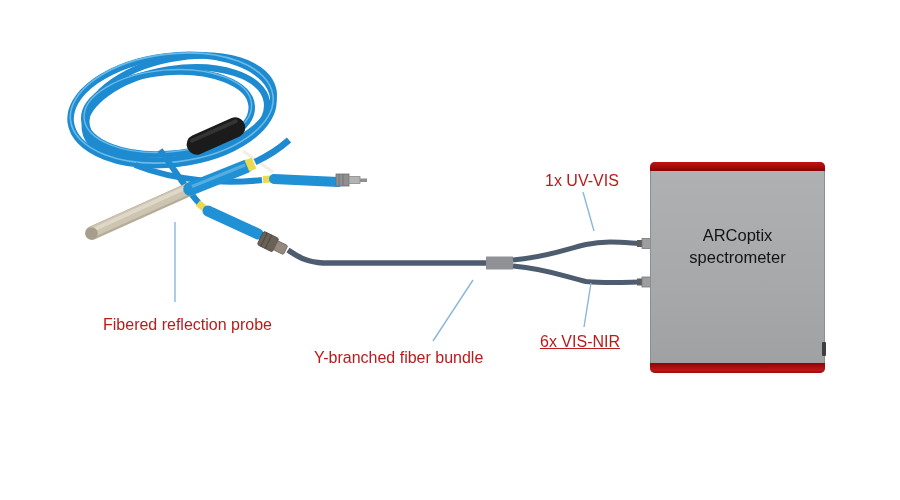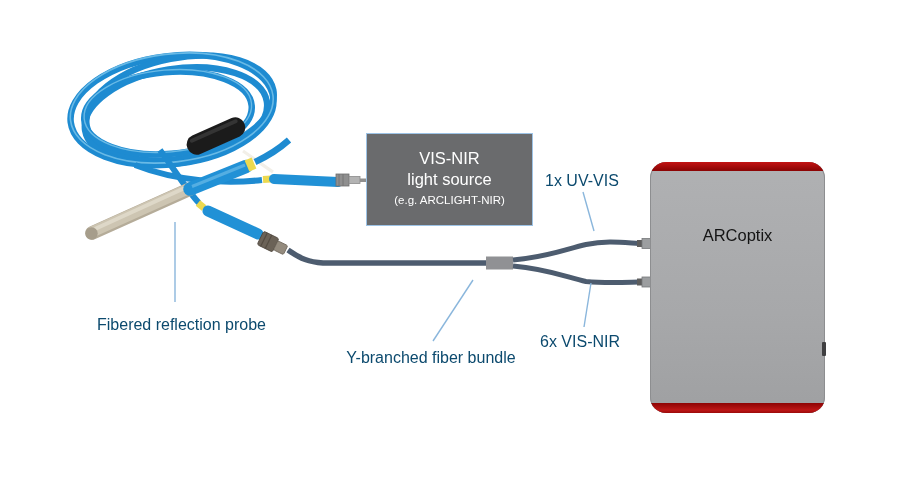--- a/index.html
+++ b/index.html
@@ -13,45 +13,45 @@
 
   #light-source-box{
     left:366px;top:133px;width:167px;height:93px;
     background:#6a6b6d;border:1px solid #9dc3e6;
     color:#ffffff;padding-top:14px;
   }
   #light-source-box .ls-line{font-size:16.5px;line-height:21px;font-weight:400;}
   #light-source-box .ls-sub{font-size:11.5px;line-height:17px;margin-top:2px;}
 
   #spectrometer-box{
-    left:650px;top:162px;width:175px;height:251px;
+    left:650px;top:162px;width:175px;height:211px;
     background:linear-gradient(180deg,#b0b1b3 0%,#a7a8aa 60%,#9fa0a2 100%);
-    border-radius:16px;overflow:hidden;
+    border-radius:5px;overflow:hidden;
     box-shadow:0 0 0 1px #8d8e90 inset;
     color:#141414;
   }
   #spectrometer-box .red-bar-top{
     position:absolute;left:0;top:0;width:100%;height:9px;
     background:linear-gradient(180deg,#c31313 0%,#8d0404 90%);
   }
   #spectrometer-box .red-bar-bottom{
     position:absolute;left:0;bottom:0;width:100%;height:10px;
     background:linear-gradient(180deg,#8d0404 0%,#bd1616 70%,#9c0b0b 100%);
   }
   #spectrometer-box .spec-text{margin-top:62px;font-size:16.5px;line-height:22px;}
   #spectrometer-tab{
     position:absolute;left:822px;top:342px;width:4px;height:14px;
     background:#3f3f41;border-radius:1px;
   }
 
-  .diagram-label{position:absolute;color:#0c4a6e;font-size:16px;line-height:25px;}
+  .diagram-label{position:absolute;color:#b91c1c;font-size:16px;line-height:25px;}
   #label-uv-vis{left:545px;top:168px;}
-  #label-vis-nir{left:540px;top:329px;}
-  #label-probe{left:97px;top:312px;text-align:left;}
-  #label-bundle{left:330px;top:346px;width:202px;text-align:center;line-height:24px;}
+  #label-vis-nir{left:540px;top:329px;text-decoration:underline;}
+  #label-probe{left:103px;top:312px;text-align:left;}
+  #label-bundle{left:314px;top:346px;width:202px;line-height:24px;}
 </style>
 </head>
 <body>
 
 <div id="stage">
 
   <svg width="900" height="500" viewBox="0 0 900 500">
 
     <g>
 
@@ -128,30 +128,26 @@
     </g>
 
     <g stroke="#8ab6dc" stroke-width="1.4">
       <line x1="175" y1="222" x2="175" y2="302"></line>
       <line x1="473" y1="280" x2="433" y2="341"></line>
       <line x1="591" y1="283" x2="584" y2="327"></line>
       <line x1="583" y1="192" x2="594" y2="231"></line>
     </g>
   </svg>
 
-  <div id="light-source-box" class="box">
-    <div class="ls-line">VIS-NIR</div>
-    <div class="ls-line">light source</div>
-    <div class="ls-sub">(e.g. ARCLIGHT-NIR)</div>
-  </div>
 
   <div id="spectrometer-box" class="box">
     <div class="red-bar-top"></div>
     <div class="spec-text">
       <div>ARCoptix</div>
+      <div>spectrometer</div>
     </div>
     <div class="red-bar-bottom"></div>
   </div>
   <div id="spectrometer-tab"></div>
 
   <div id="label-uv-vis" class="diagram-label">1x UV-VIS</div>
 
   <div id="label-vis-nir" class="diagram-label">6x VIS-NIR</div>
 
   <div id="label-probe" class="diagram-label">

